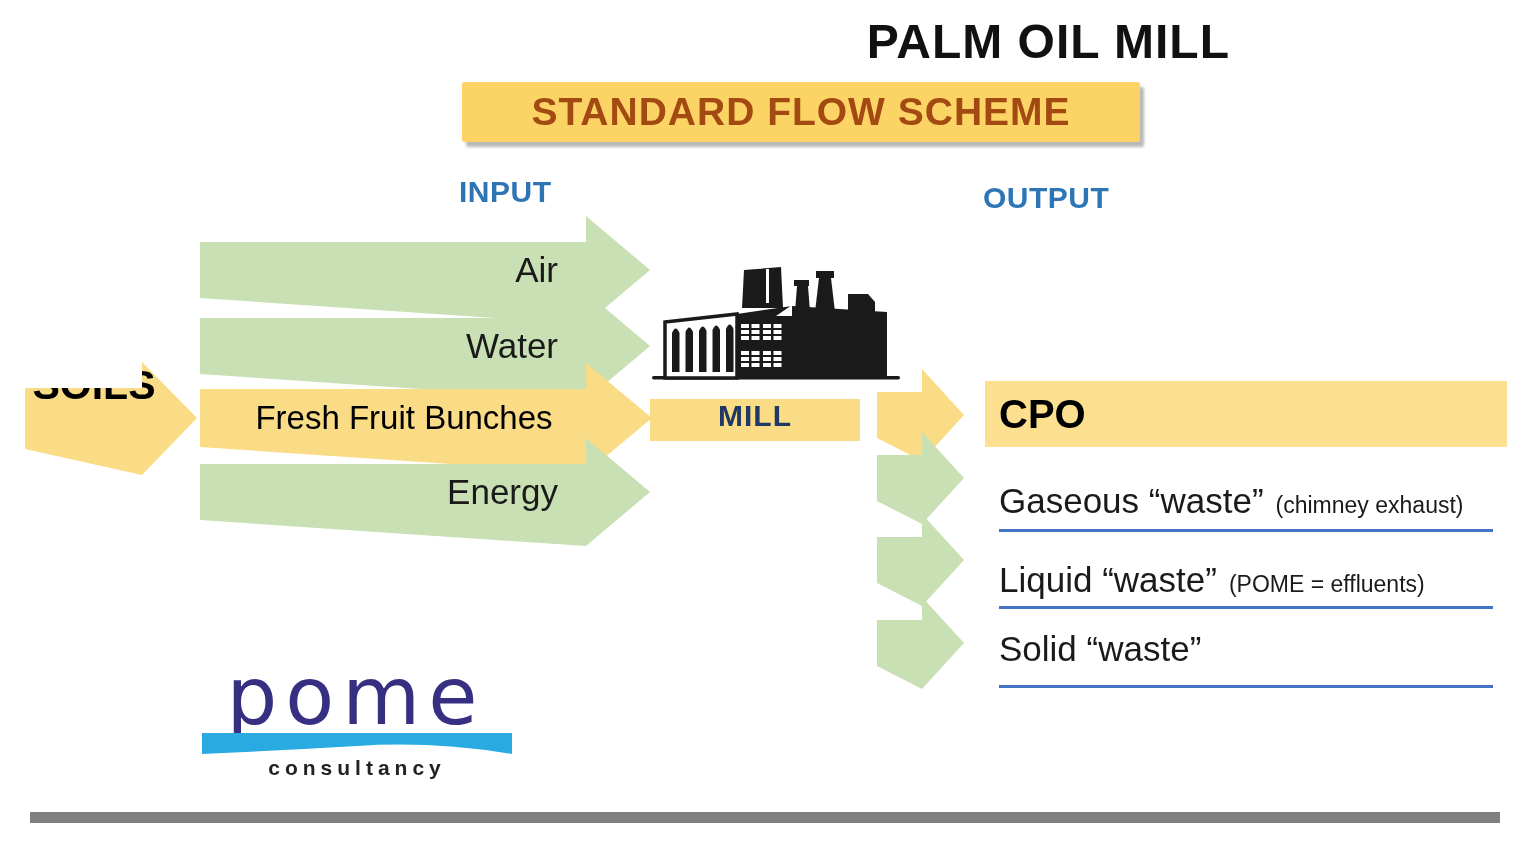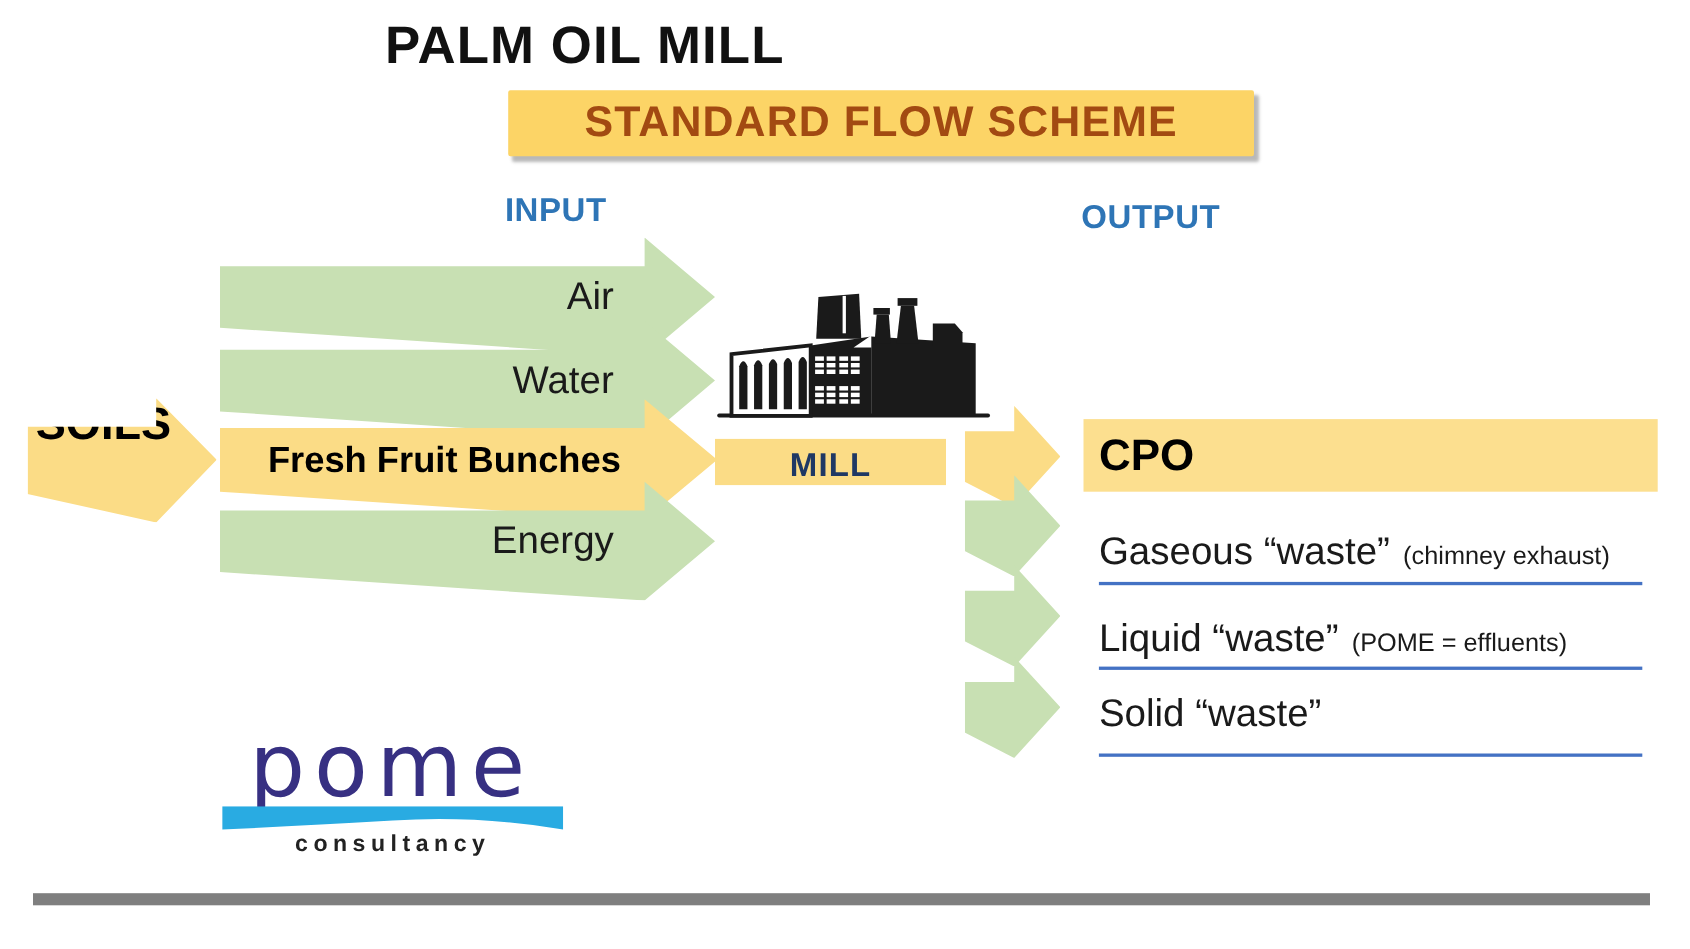--- a/index.html
+++ b/index.html
@@ -9,21 +9,21 @@
     height: 863px;
     background: #ffffff;
     overflow: hidden;
     font-family: "Liberation Sans", "DejaVu Sans", sans-serif;
     color: #1a1a1a;
   }
 
   
   .title {
     position: absolute; left: 350px; top: 14px; width: 880px; height: 54px;
-    text-align: left; font-size: 48px; font-weight: bold; letter-spacing: 1px;
+    text-align: right; font-size: 48px; font-weight: bold; letter-spacing: 1px;
     color: #111;
   }
   .banner {
     position: absolute; left: 462px; top: 82px; width: 678px; height: 60px;
     background: var(--banner_bg); display: flex; align-items: center; justify-content: center;
     font-size: 39px; font-weight: bold; letter-spacing: 1px; color: var(--banner_text);
     box-shadow: 4px 5px 3px rgba(0,0,0,0.28); border-radius: 2px;
   }
   .sec-label {
     position: absolute; font-size: 30px; font-weight: bold; letter-spacing: 0.5px;
@@ -38,37 +38,37 @@
     clip-path: polygon(0 26px, 386px 26px, 386px 0, 450px 54px, 386px 108px, 0 82px);
     display: flex; align-items: center; justify-content: flex-end;
     padding-right: 92px; box-sizing: border-box; font-size: 35px;
   }
   .big-arrow.green { background: var(--green_arrow); }
   .big-arrow.ffb {
     width: 452px; height: 110px;
     clip-path: polygon(0 26px, 386px 26px, 386px 0, 452px 55px, 386px 110px, 0 84px);
     background: var(--yellow_arrow);
     justify-content: center; padding-right: 58px;
-    font-weight: bold; font-size: 33px; color: #000; padding-left: 14px;
+    font-weight: normal; font-size: 33px; color: #000; padding-left: 14px;
   }
   .soils-arrow {
     position: absolute; left: 25px; top: 362px; width: 172px; height: 113px;
     clip-path: polygon(0 26px, 117px 26px, 117px 0, 172px 56px, 117px 113px, 0 87px);
     background: var(--yellow_arrow);
     display: flex; align-items: flex-start; justify-content: center;
     padding-left: 12px; padding-right: 46px; box-sizing: border-box;
     font-weight: bold; font-size: 41px; color: #000;
   }
 
   
   .factory { position: absolute; left: 638px; top: 252px; }
   .mill-box {
     position: absolute; left: 650px; top: 399px; width: 210px; height: 42px;
     background: var(--yellow_arrow);
-    display: flex; align-items: flex-end; justify-content: center;
+    display: flex; align-items: flex-start; justify-content: center;
     font-size: 30px; font-weight: bold; letter-spacing: 1px; color: var(--mill_text);
   }
 
   
   .small-arrow {
     position: absolute; left: 877px; width: 87px; height: 92px;
     clip-path: polygon(0 23px, 45px 23px, 45px 0, 87px 46px, 45px 92px, 0 69px);
   }
   .small-arrow.yellow { background: var(--yellow_arrow); }
   .small-arrow.green  { background: var(--green_arrow); }

